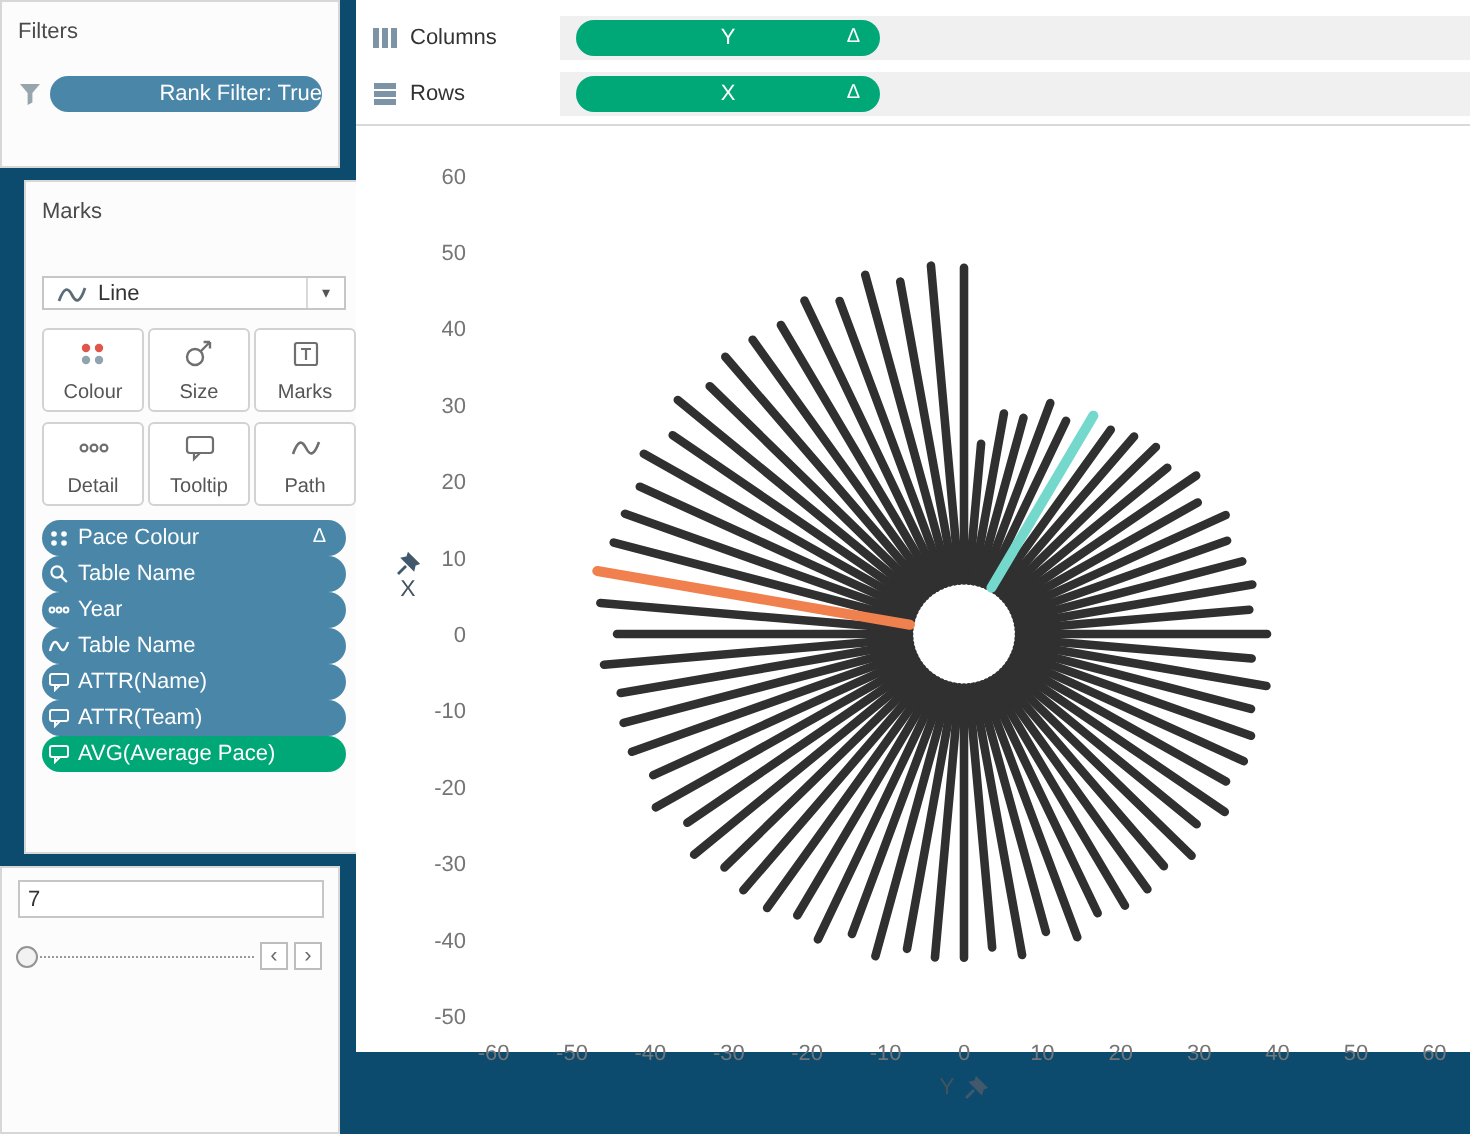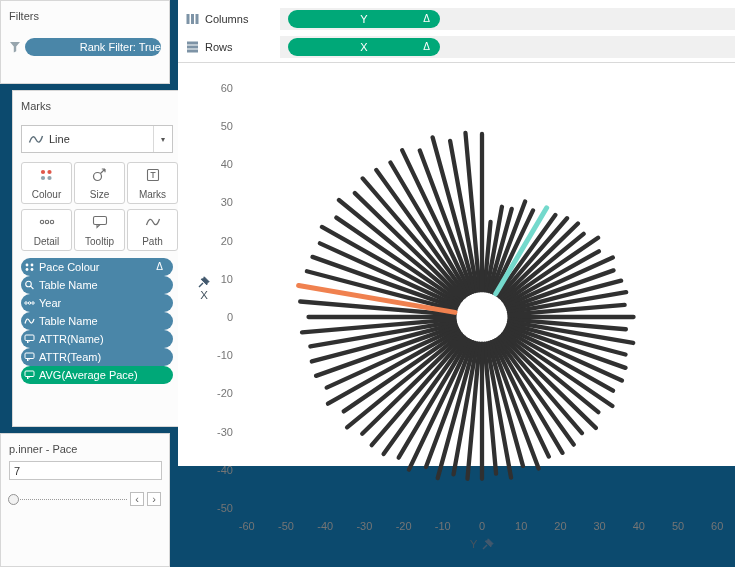--- a/index.html
+++ b/index.html
@@ -18,42 +18,42 @@
   .pill{height:18px;border-radius:9px;color:#fff;font-size:11px;display:flex;align-items:center;position:relative;box-sizing:border-box;cursor:default;}
   .pill.blue{background:#4a86a8;}
   .pill.green{background:#00a878;}
   .pill .pill-label{white-space:nowrap;overflow:hidden;}
   .pill .delta{position:absolute;right:10px;font-size:10px;line-height:1;}
 
   .filter-row{display:flex;align-items:center;margin:16px 8px 0 8px;gap:4px;}
   .filter-row .pill{flex:1;justify-content:flex-end;}
 
   
-  .marktype{display:flex;align-items:center;height:28px;margin:13px 8px 0 8px;border:1px solid #c6c6c6;background:#fff;box-sizing:border-box;}
+  .marktype{display:flex;align-items:center;height:17px;margin:26px 8px 0 8px;border:1px solid #c6c6c6;background:#fff;box-sizing:border-box;}
   .marktype .mt-icon{margin:0 5px 0 6px;display:flex;}
   .marktype .mt-label{flex:1;font-size:11px;color:#333;}
   .marktype .dd-btn{width:18px;align-self:stretch;border-left:1px solid #d9d9d9;display:flex;align-items:center;justify-content:center;font-size:8px;color:#555;}
 
   .mark-grid{display:grid;grid-template-columns:repeat(3,47px);gap:5px 6px;margin:9px 8px 0 8px;}
   .mark-btn{width:51px;height:42px;border:1px solid #d2d2d2;border-radius:3px;background:#fff;box-sizing:border-box;display:flex;flex-direction:column;align-items:center;justify-content:space-between;padding:5px 0 3px 0;}
   .mark-btn .mb-label{font-size:10px;color:#555;}
 
   .pill-list{margin:7px 8px 0 8px;}
   .pill-list .pill{margin-bottom:0;padding-left:3px;}
   .pill-list .pill .pill-label{margin-left:4px;}
 
   
   .param-input{display:block;width:153px;height:19px;margin:6px 8px 0 8px;border:1px solid #c6c6c6;box-sizing:border-box;font-family:"Liberation Sans",sans-serif;font-size:11px;padding:0 4px;color:#333;background:#fff;}
   .slider-row{display:flex;align-items:center;margin:12px 8px 0 8px;gap:3px;}
   .slider-track{flex:1;height:0;border-top:1px dotted #9a9a9a;position:relative;}
   .slider-handle{position:absolute;left:-1px;top:-6px;width:11px;height:11px;border-radius:50%;background:#f2f2f2;border:1px solid #949494;box-sizing:border-box;}
   .slider-btn{width:14px;height:14px;border:1px solid #bdbdbd;background:#fff;display:flex;align-items:center;justify-content:center;font-size:11px;color:#666;line-height:1;box-sizing:border-box;}
 
   
-  .main{position:absolute;left:178px;top:0;width:557px;height:466px;background:#fff;}
+  .main{position:absolute;left:178px;top:0;width:557px;height:526px;background:#fff;}
   .shelves{height:63px;box-sizing:border-box;border-bottom:1px solid #d9d9d9;padding-top:8px;}
   .shelf-row{display:flex;align-items:center;height:22px;margin-bottom:6px;}
   .shelf-label{width:102px;display:flex;align-items:center;gap:6px;padding-left:8px;box-sizing:border-box;font-size:11px;color:#333;}
   .shelf-strip{flex:1;height:22px;background:#f0f0f0;display:flex;align-items:center;}
   .shelf-strip .pill{width:152px;margin-left:8px;justify-content:center;}
 
   .chart-wrap{position:absolute;left:0;top:63px;width:557px;height:504px;}
   #chart-svg{position:absolute;left:0;top:0;}
   #chart-svg .tick{font-family:"Liberation Sans",sans-serif;font-size:11px;fill:#757575;}
 
@@ -221,21 +221,20 @@
               <rect x="1" y="1" width="9" height="5.5" rx="1" fill="none" stroke="#fff" stroke-width="1"></rect>
               <path d="M3.5 6.5 L3.5 9 L6 6.5" fill="none" stroke="#fff" stroke-width="1"></path>
             </svg>
         </span>
         <span class="pill-label">AVG(Average Pace)</span>
       </div>
     </div>
   </div>
 
   <div class="card param-card">
-    <div class="card-title">p.inner - Pace</div>
     <input class="param-input" type="text" value="7" style="">
     <div class="slider-row">
       <div class="slider-track">
         <div class="slider-handle"></div>
       </div>
       <div class="slider-btn">‹</div>
       <div class="slider-btn">›</div>
     </div>
   </div>
 

